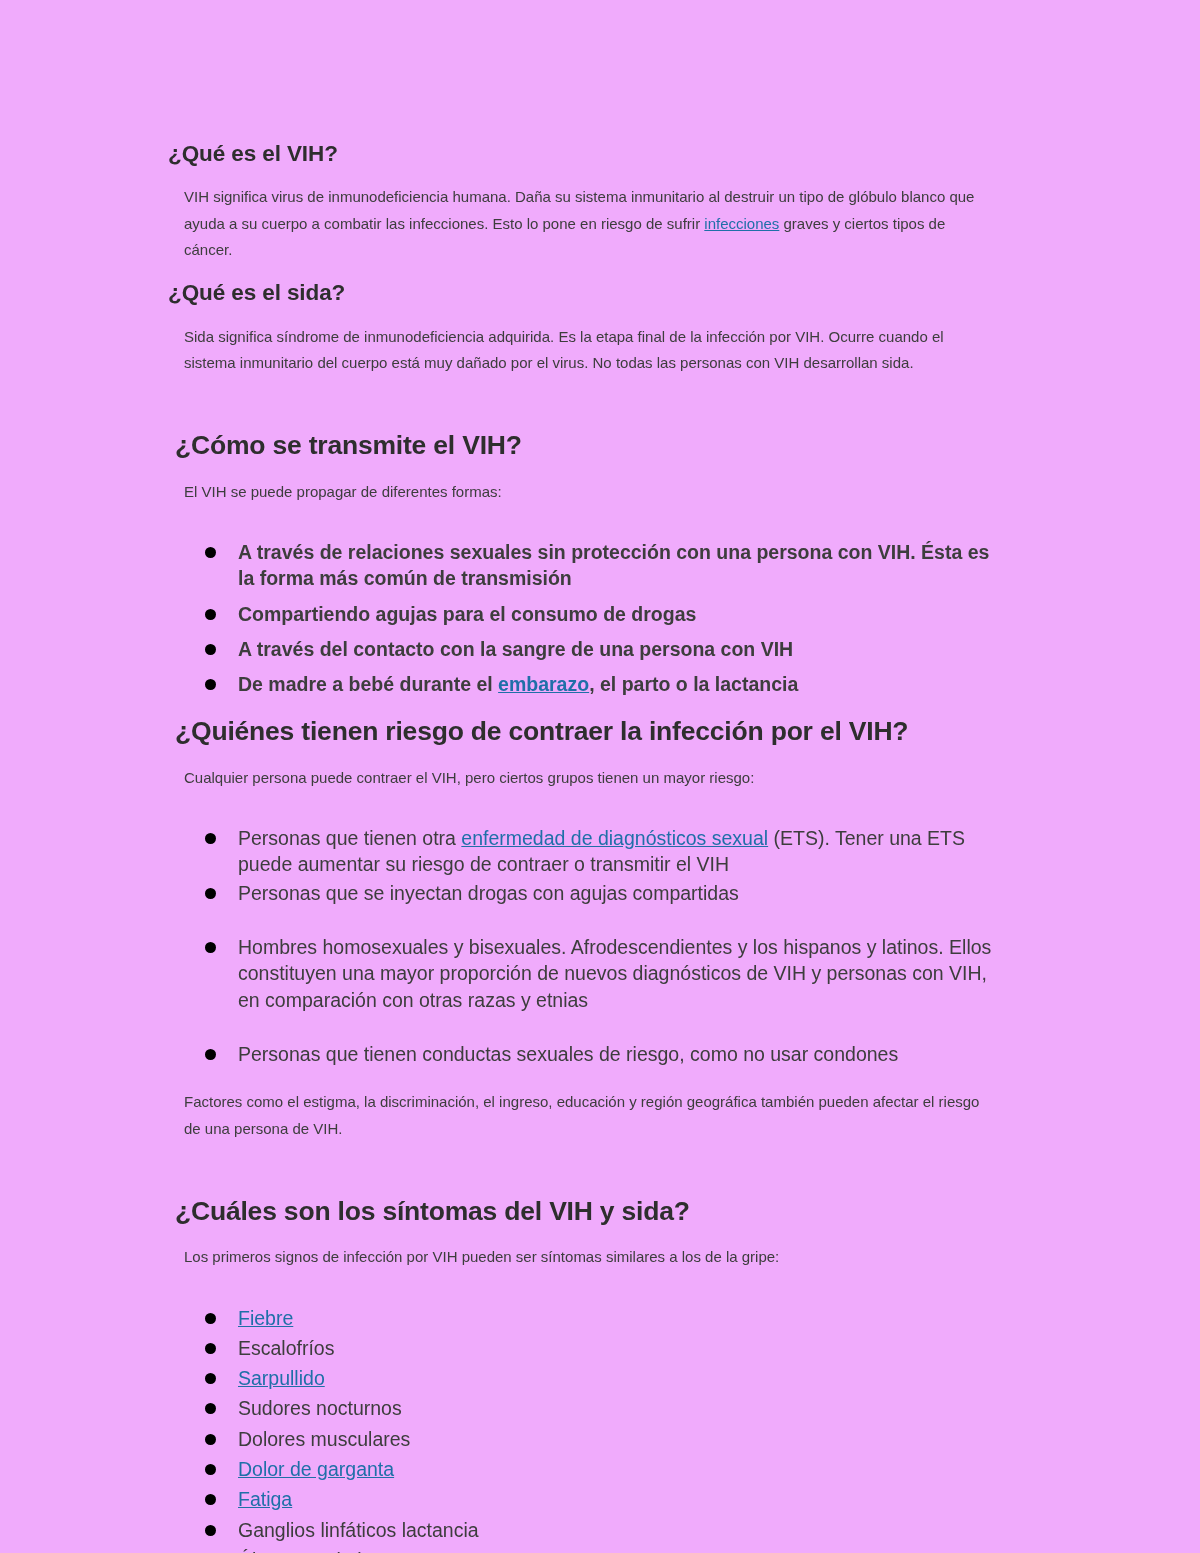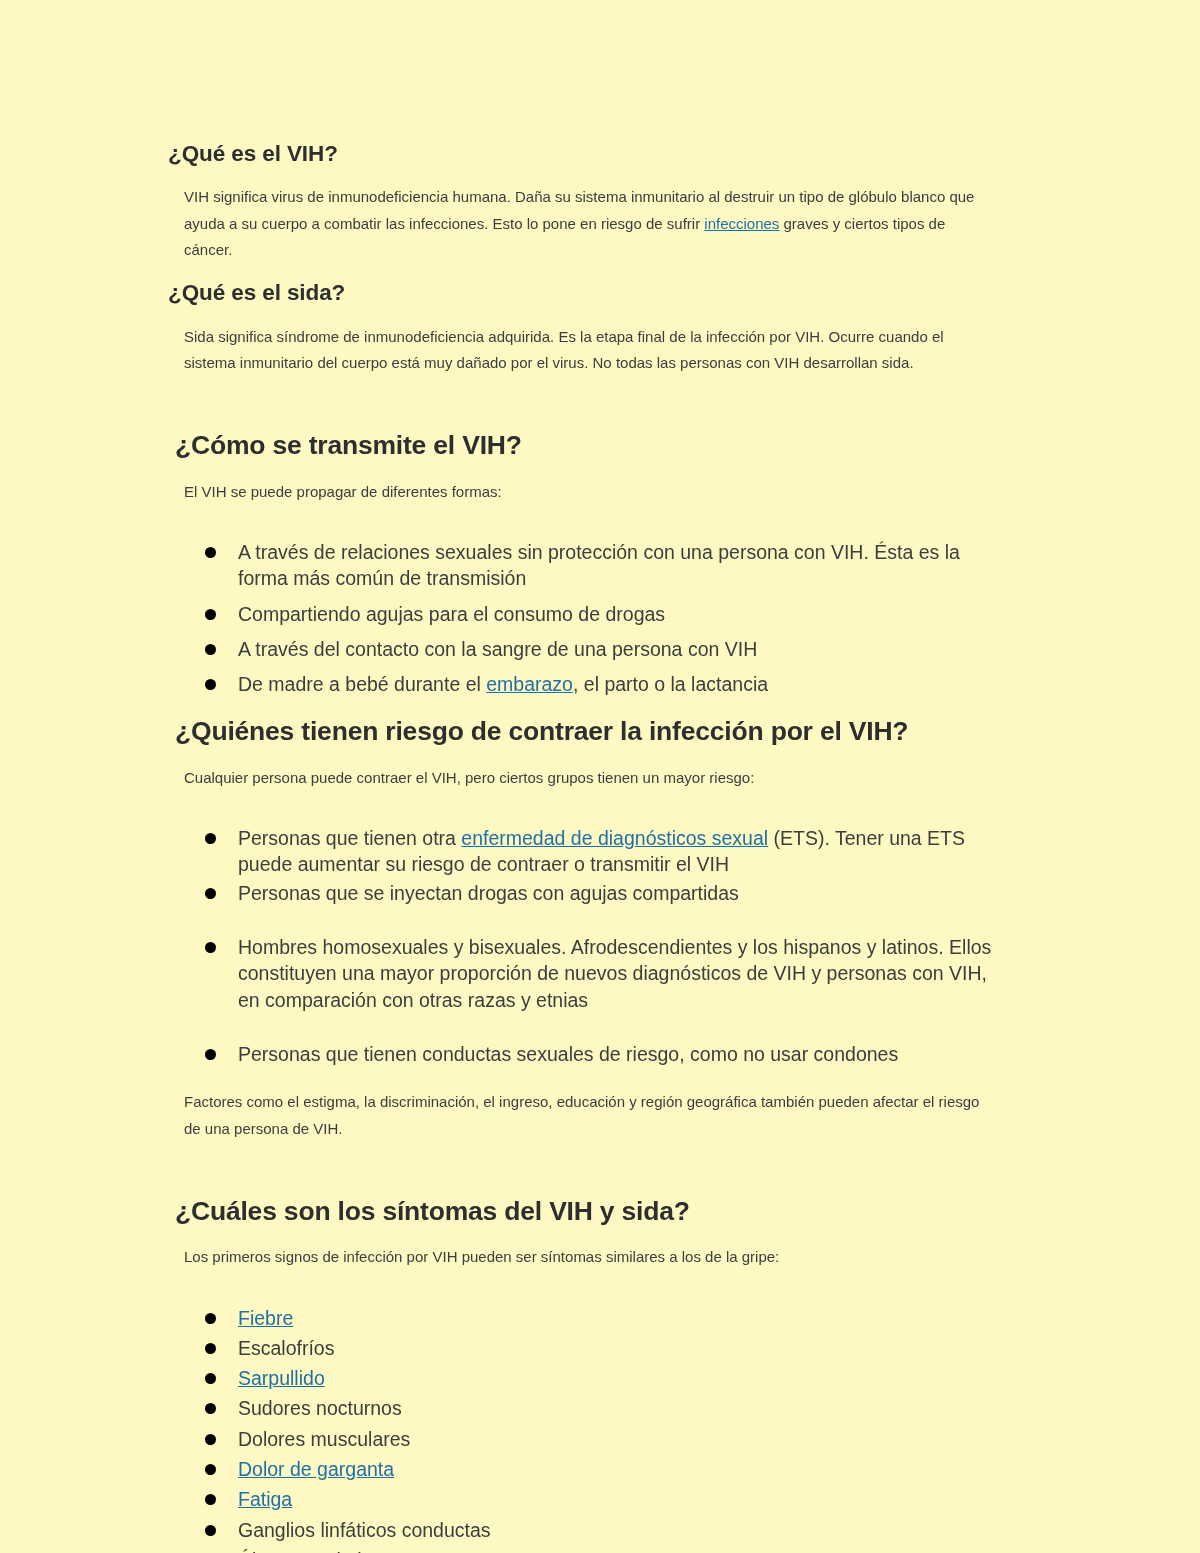--- a/index.html
+++ b/index.html
@@ -12,21 +12,21 @@
     width: 1200px;
     height: 1553px;
     font-family: "Liberation Sans", sans-serif;
     color: #3c3c3c;
     -webkit-font-smoothing: antialiased;
   }
   .page {
     position: relative;
     width: 1200px;
     height: 1553px;
-    background: #fef9c3;
+    background: #f0abfc;
     box-sizing: border-box;
     padding: 140px 195px 0 168px;
   }
   .doc-body {
     width: 840px;
   }
 
   
   h3.sub-heading {
     font-size: 22.5px;
@@ -83,21 +83,21 @@
     content: "";
     position: absolute;
     left: 37px;
     top: 8px;
     width: 11px;
     height: 11px;
     background: #000000;
     border-radius: 50%;
   }
   ul.bullets.symptom > li { margin-bottom: 4px; }
-  ul.bullets.transmit > li { margin-bottom: 9px; }
+  ul.bullets.transmit > li { margin-bottom: 9px; font-weight: bold; }
   ul.bullets.risk > li { margin-bottom: 2px; }
   ul.bullets.risk > li.spaced { margin-top: 28px; }
 </style>
 </head>
 <body>
 
 <div class="page">
   <div class="doc-body">
 
     <h3 class="sub-heading">¿Qué es el VIH?</h3>
@@ -146,21 +146,21 @@
     <div class="gap-md"></div>
 
     <ul class="bullets symptom">
       <li><a href="#" class="doclink">Fiebre</a></li>
       <li>Escalofríos</li>
       <li><a href="#" class="doclink">Sarpullido</a></li>
       <li>Sudores nocturnos</li>
       <li>Dolores musculares</li>
       <li><a href="#" class="doclink">Dolor de garganta</a></li>
       <li><a href="#" class="doclink">Fatiga</a></li>
-      <li>Ganglios linfáticos conductas</li>
+      <li>Ganglios linfáticos lactancia</li>
       <li>Úlceras en la boca</li>
     </ul>
 
     <div class="gap-xs"></div>
 
 
   </div>
 </div>
 
 </body></html>

